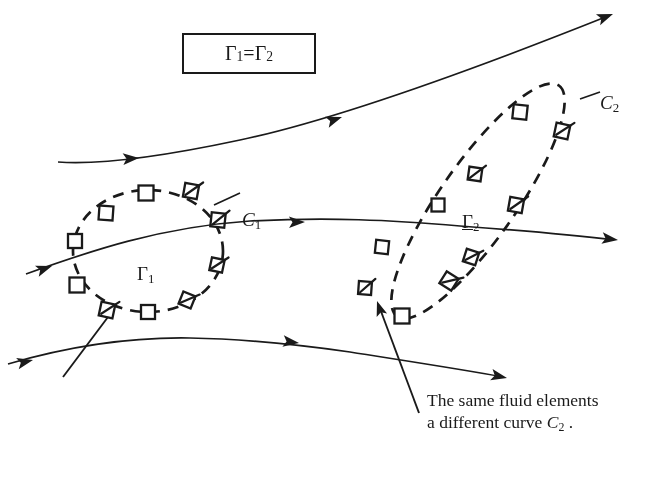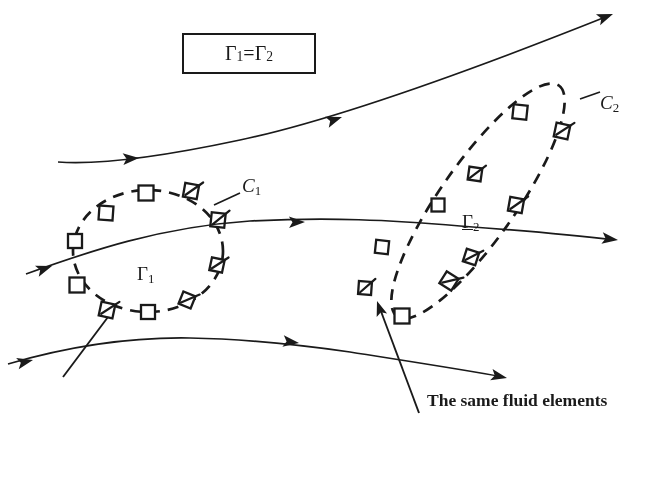--- a/index.html
+++ b/index.html
@@ -24,26 +24,26 @@
   .sub { font-size:0.68em; position:relative; top:0.24em; }
   .i   { font-style:italic; }
   .eq-box {
     position:absolute; left:182px; top:33px; width:130px; height:37px;
     border:2.6px solid var(--ink); display:flex; align-items:center; justify-content:center;
     font-size:20px; background:var(--bg);
   }
   .label { position:absolute; font-size:19px; line-height:1; white-space:pre;margin-top:18px; }
   #label-gamma1 { left:137px; top:246px; }
   #label-gamma2 { left:462px; top:194px;text-decoration:underline; }
-  #label-c1     { left:242px; top:158px; }
+  #label-c1     { left:242px; top:192px; }
   #label-c2     { left:600px; top:75px;  }
   .caption { position:absolute; font-size:17.5px; }
   .caption .line { white-space:pre; }
   #caption-left  { left:54px;  top:375px; line-height:20.5px; }
-  #caption-right { left:427px; top:389px; line-height:22px;font-weight:bold; }
+  #caption-right { left:427px; top:389px; line-height:22px; }
 </style>
 </head>
 <body>
 
 <div class="figure">
 
   <svg width="650" height="484" viewBox="0 0 650 484" aria-hidden="true">
 
     <ellipse class="dashed" cx="148" cy="251" rx="75" ry="61"></ellipse>
     <ellipse class="dashed" rx="141" ry="38" transform="translate(478,201) rotate(-55)"></ellipse>
@@ -157,14 +157,15 @@
       <span class="sub">2</span>
     </div>
 
   <div class="label" id="label-gamma1"><span>Γ</span><span class="sub">1</span></div>
   <div class="label" id="label-gamma2"><span>Γ</span><span class="sub">2</span></div>
   <div class="label" id="label-c1"><span class="i">C</span><span class="sub">1</span></div>
   <div class="label" id="label-c2"><span class="i">C</span><span class="sub">2</span></div>
 
   <div class="caption" id="caption-right">
     <div class="line"><span>The same fluid elements</span></div>
+    <div class="line"><span>a different curve </span><span class="i">C</span><span class="sub">2</span><span> .</span></div>
   </div>
 </div>
 
 </body></html>

